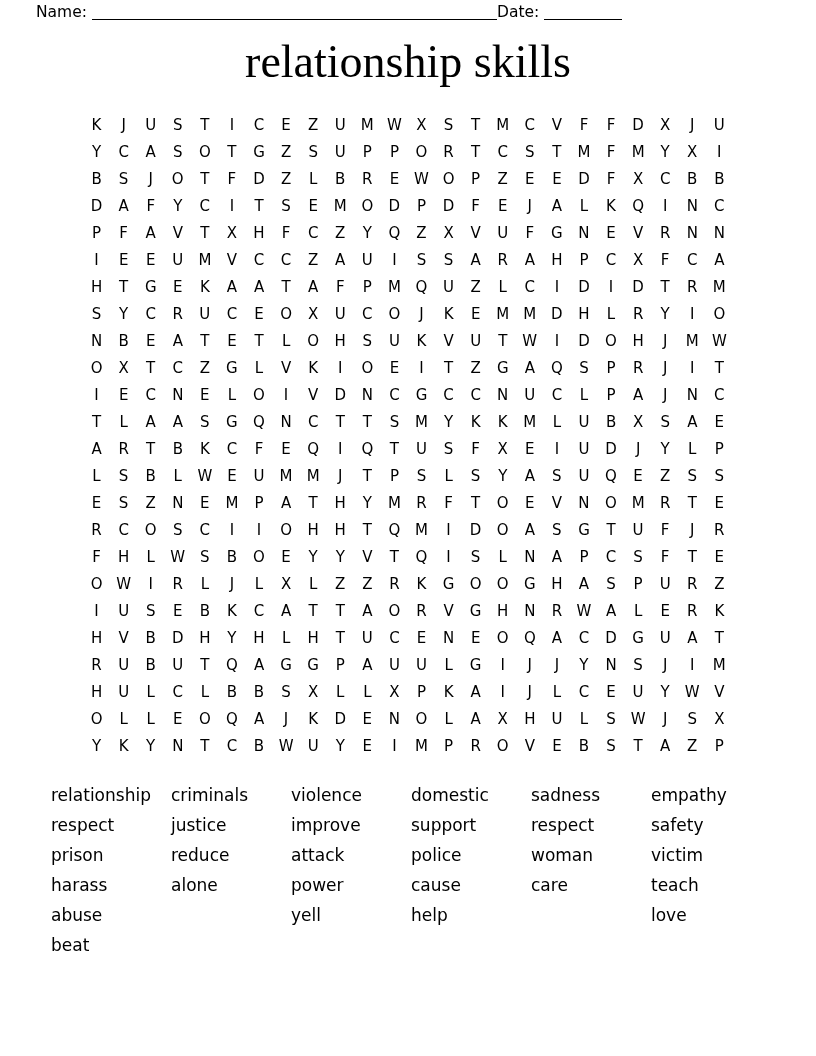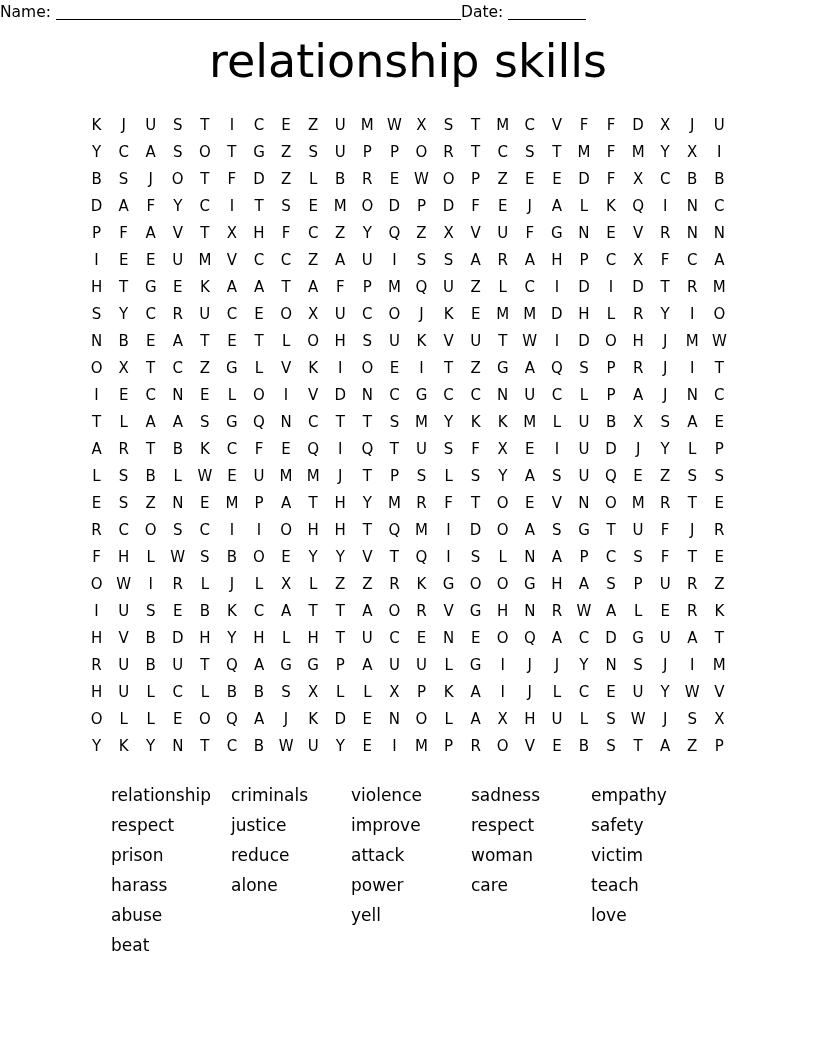--- a/index.html
+++ b/index.html
@@ -18,20 +18,21 @@
 
   
   .header-row {
     position: absolute;
     top: 0px;
     left: 0px;
     width: 816px;
     height: 26px;
     display: flex;
     align-items: center;
+    padding-left: 36px;
     box-sizing: border-box;
     font-size: 15.5px;
   }
   .field-label {
     white-space: nowrap;
     line-height: 1;
   }
   .rule {
     border-bottom: 1px solid #000;
     height: 12px;
@@ -49,20 +50,21 @@
   .puzzle-title {
     position: absolute;
     top: 36px;
     left: 0;
     width: 816px;
     text-align: center;
     font-size: 46px;
     font-weight: 400;
     line-height: 1.12;
     letter-spacing: 0px;
+    font-family: Liberation Serif, serif;
   }
 
   
   .grid {
     position: absolute;
     top: 112px;
     left: 83px;
     width: 650px;
   }
   .grid-row {
@@ -755,20 +757,27 @@
       <div class="word-item">alone</div>
     </div>
     <div class="word-col">
       <div class="word-item">violence</div>
       <div class="word-item">improve</div>
       <div class="word-item">attack</div>
       <div class="word-item">power</div>
       <div class="word-item">yell</div>
     </div>
     <div class="word-col">
+      <div class="word-item">domestic</div>
+      <div class="word-item">support</div>
+      <div class="word-item">police</div>
+      <div class="word-item">cause</div>
+      <div class="word-item">help</div>
+    </div>
+    <div class="word-col">
       <div class="word-item">sadness</div>
       <div class="word-item">respect</div>
       <div class="word-item">woman</div>
       <div class="word-item">care</div>
     </div>
     <div class="word-col">
       <div class="word-item">empathy</div>
       <div class="word-item">safety</div>
       <div class="word-item">victim</div>
       <div class="word-item">teach</div>

